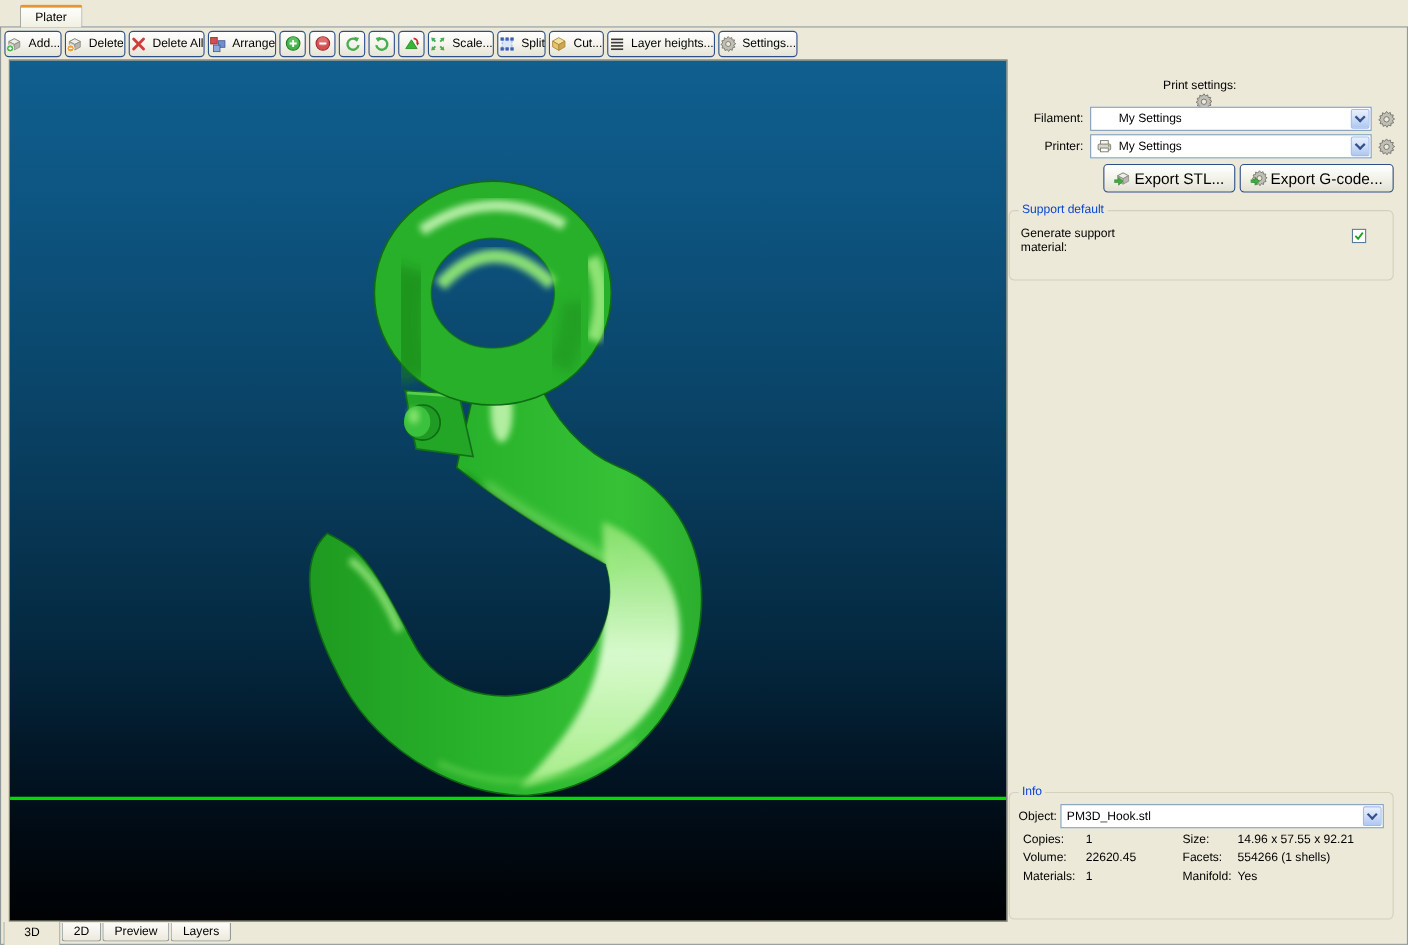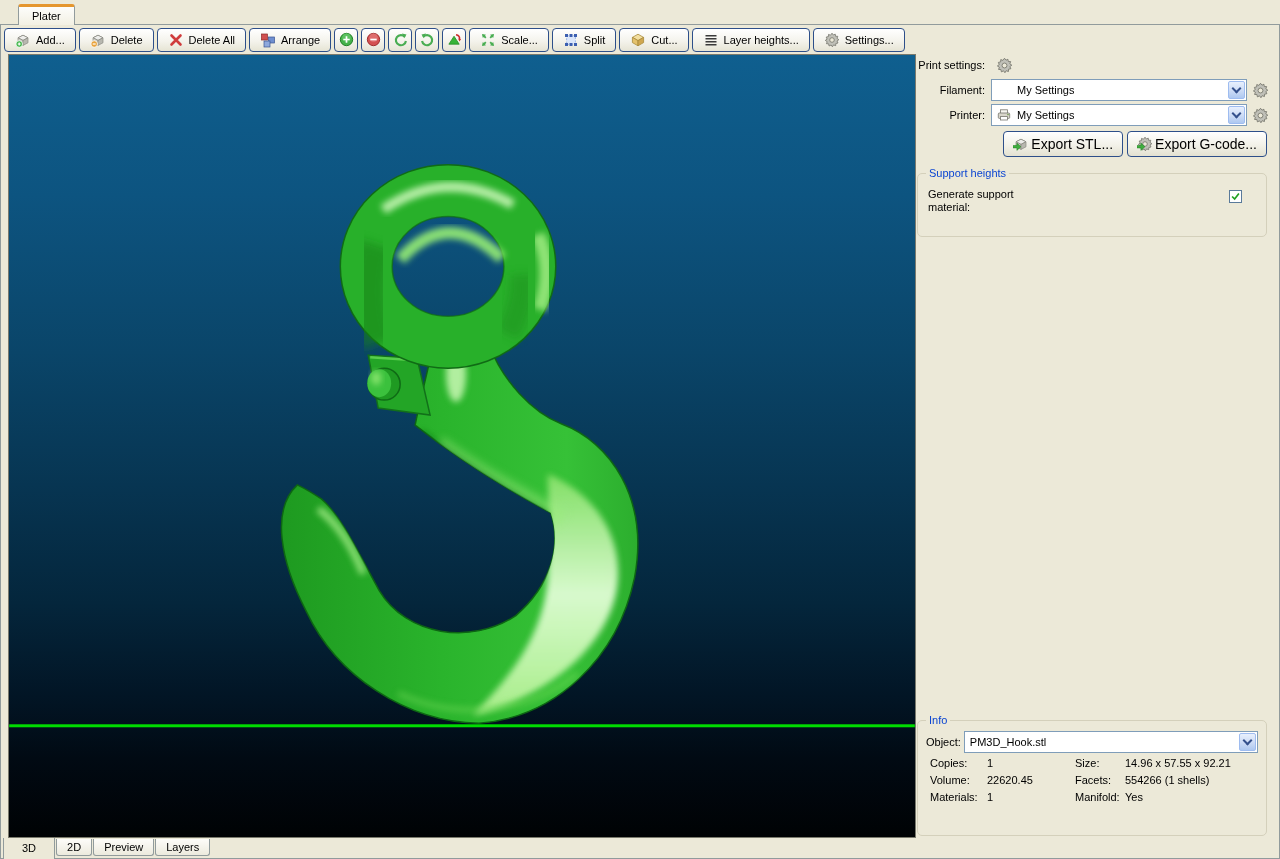--- a/index.html
+++ b/index.html
@@ -18,21 +18,21 @@
   
   .page {
     position:absolute; left:0; top:24px; width:1280px; height:835px;
     background:#ece9d8; border:1px solid #919b9c;
   }
 
   
   .toolbar { position:absolute; left:3px; top:1px; height:27px; display:flex; align-items:center; gap:3px; }
   .tbtn {
     height:24px; display:flex; align-items:center; justify-content:center; gap:5px;
-    padding:0 10px; background:linear-gradient(180deg,#ffffff,#f4f3ec 55%,#e6e4d4);
+    padding:0 0; background:linear-gradient(180deg,#ffffff,#f4f3ec 55%,#e6e4d4);
     border:1px solid #2d4f8a; border-radius:4px; cursor:default; font-size:11px;
     font-family:"Liberation Sans",sans-serif;
   }
   .tbtn.sq { width:24px; padding:0; }
   .ic { width:16px; height:16px; flex:0 0 auto; }
   .ic15 { width:15px; height:15px; flex:0 0 auto; }
 
   
   .viewport {
     position:absolute; left:7px; top:29px; width:908px; height:784px;
@@ -305,21 +305,21 @@
         <path d="M 500 280 Q 516 250 514 220" fill="none" stroke="#1d8f1f" stroke-width="24" filter="url(#soft2)" opacity="0.5"></path>
         <path d="M 392 205 Q 440 152 494 204" fill="none" stroke="#96ee74" stroke-width="12" filter="url(#soft)" opacity="0.9"></path>
         <path d="M 375 155 Q 438 112 505 150" fill="none" stroke="#ccf8ba" stroke-width="10" filter="url(#soft)" opacity="0.85"></path>
         <path d="M 530 180 Q 546 215 532 255" fill="none" stroke="#a8f088" stroke-width="14" filter="url(#soft)" opacity="0.8"></path>
       </g>
     </svg>
   </div>
 
   <div class="sidebar">
 
-    <div class="preset-row" style="margin-top:0;">
+    <div class="preset-row" style="margin-top:18px;flex-direction:column;">
       <span class="lbl">Print settings:</span>
       <svg class="gearbtn" viewBox="0 0 16 16">
           <use href="#sym-gear"></use>
         </svg>
     </div>
 
     <div class="preset-row">
       <span class="lbl">Filament:</span>
       <div class="combo">
         <span class="cslot"></span>
@@ -360,21 +360,21 @@
       <button class="xbtn">
         <svg class="ic" viewBox="0 0 16 16">
           <use href="#sym-gear"></use>
             <use href="#sym-greenarrow" x="-1" y="3" width="13" height="13"></use>
         </svg>
         <span>Export G-code...</span>
       </button>
     </div>
 
     <div class="groupbox support-box">
-      <span class="gtitle">Support heights</span>
+      <span class="gtitle">Support default</span>
       <div class="support-row">
         <span class="slbl">Generate support material:</span>
         <span class="checkbox">
           <svg width="11" height="11" viewBox="0 0 13 13">
             <path d="M2.5 6.5 L5.5 9.5 L10.5 3" fill="none" stroke="#21a121" stroke-width="2"></path>
           </svg>
         </span>
       </div>
     </div>
 

